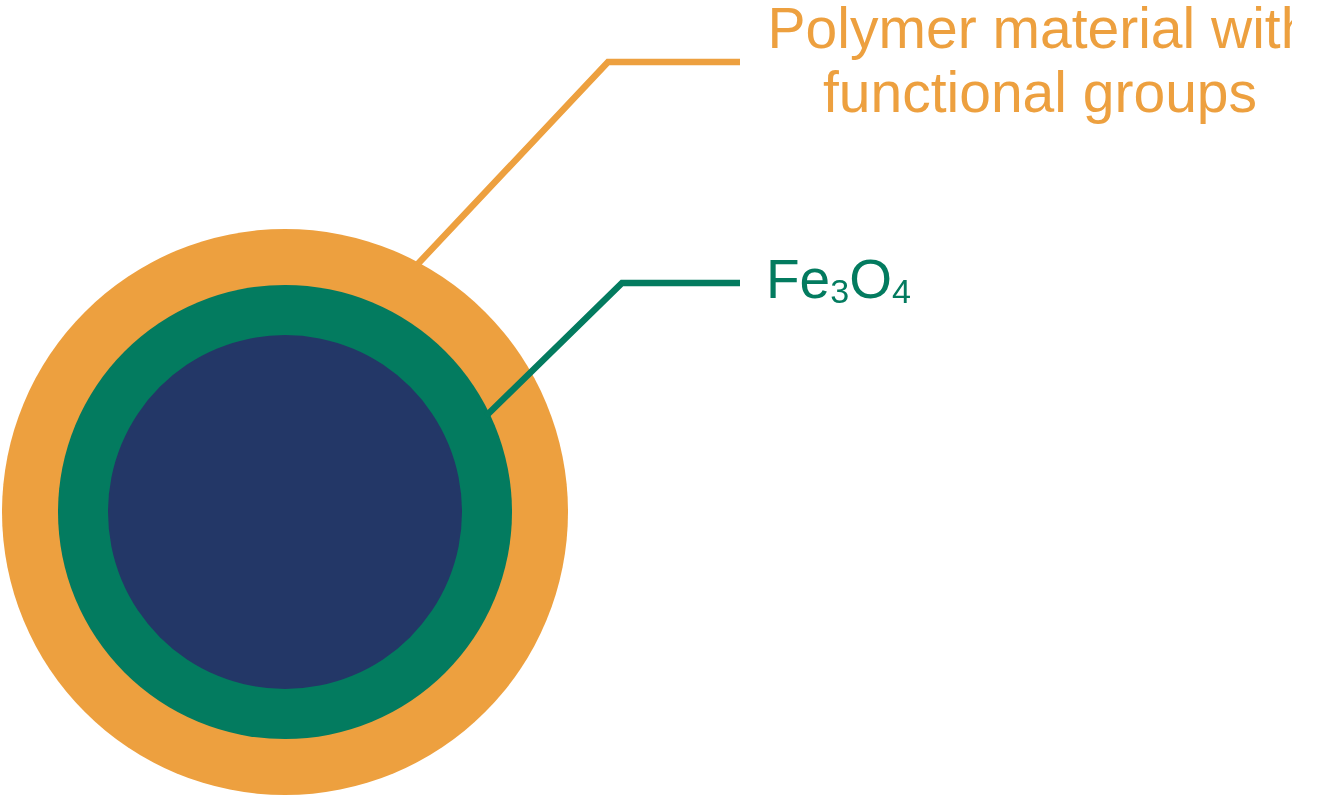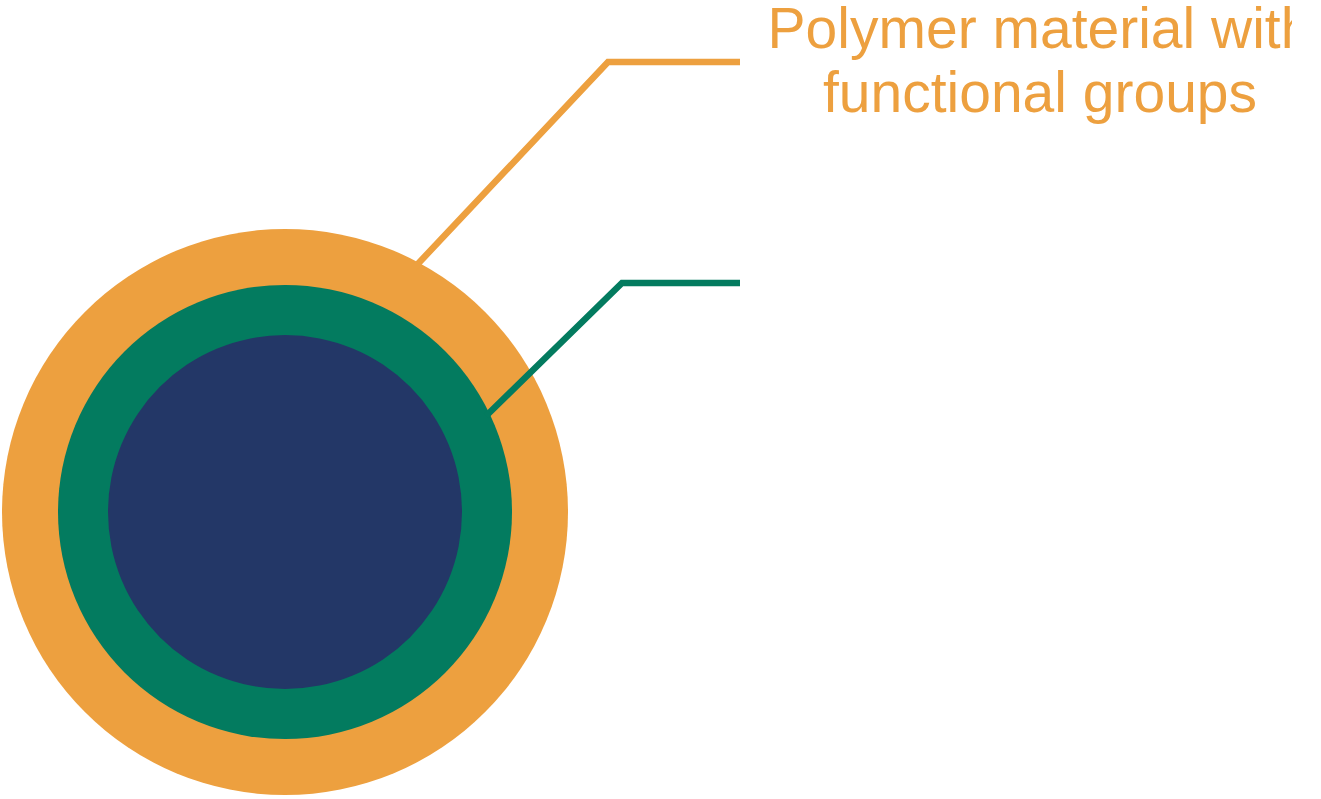--- a/index.html
+++ b/index.html
@@ -78,15 +78,16 @@
     <circle class="ring-shell" cx="285" cy="512" r="283"></circle>
     <circle class="ring-magnetite" cx="285" cy="512" r="227"></circle>
     <circle class="ring-core" cx="285" cy="512" r="177"></circle>
     <polyline class="leader leader-shell" points="414,268 608,62 740,62"></polyline>
     <polyline class="leader leader-magnetite" points="486,416 622,283 740,283"></polyline>
   </svg>
 
   <div class="shell-label">Polymer material with
 functional groups</div>
 
+  <div class="magnetite-label"><span>Fe</span><sub>3</sub><span>O</span><sub>4</sub></div>
 
 
 </div>
 
 </body></html>

